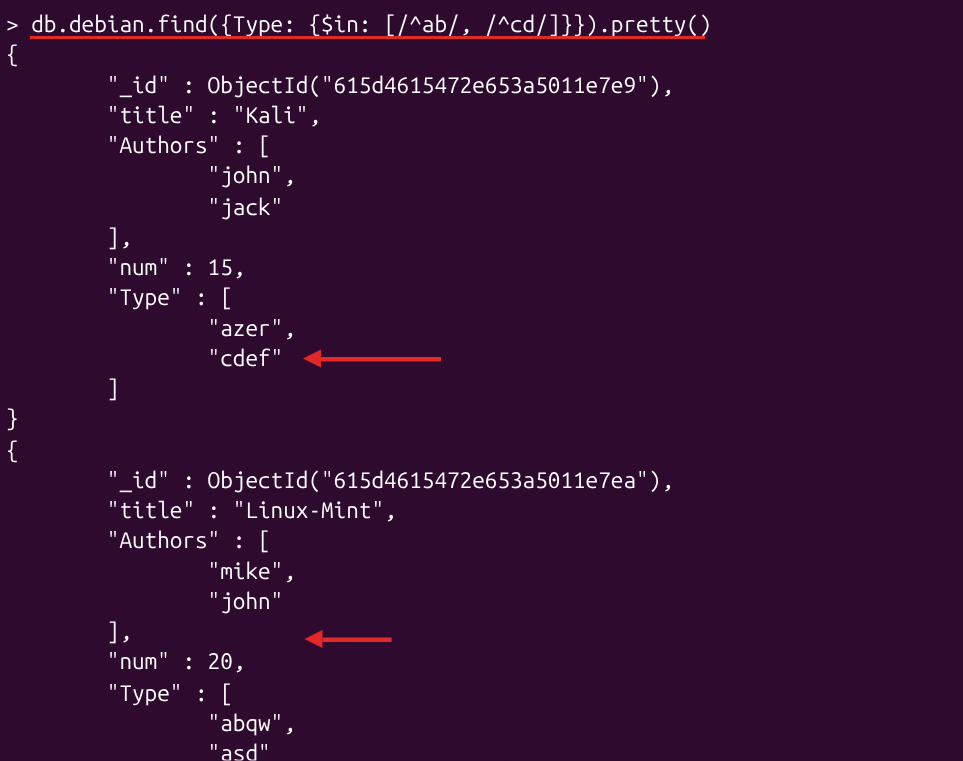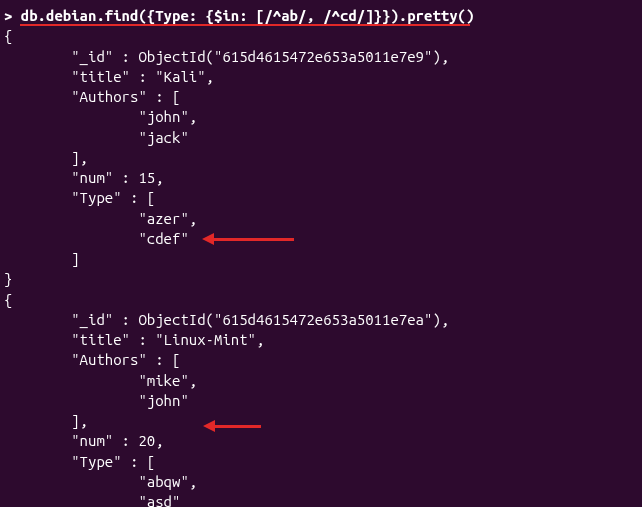--- a/index.html
+++ b/index.html
@@ -17,21 +17,20 @@
       padding: 6px 4px;
       line-height: 1.35;
       overflow: hidden;
       position: relative;
     }
     .line {
       white-space: pre;
     }
     .prompt-line {
       position: relative;
-      font-weight: bold;
     }
     .underline-red {
       position: absolute;
       height: 2px;
       background: #e22828;
       top: 18px;
       left: 16px;
       width: 450px;
     }
     .arrow {

